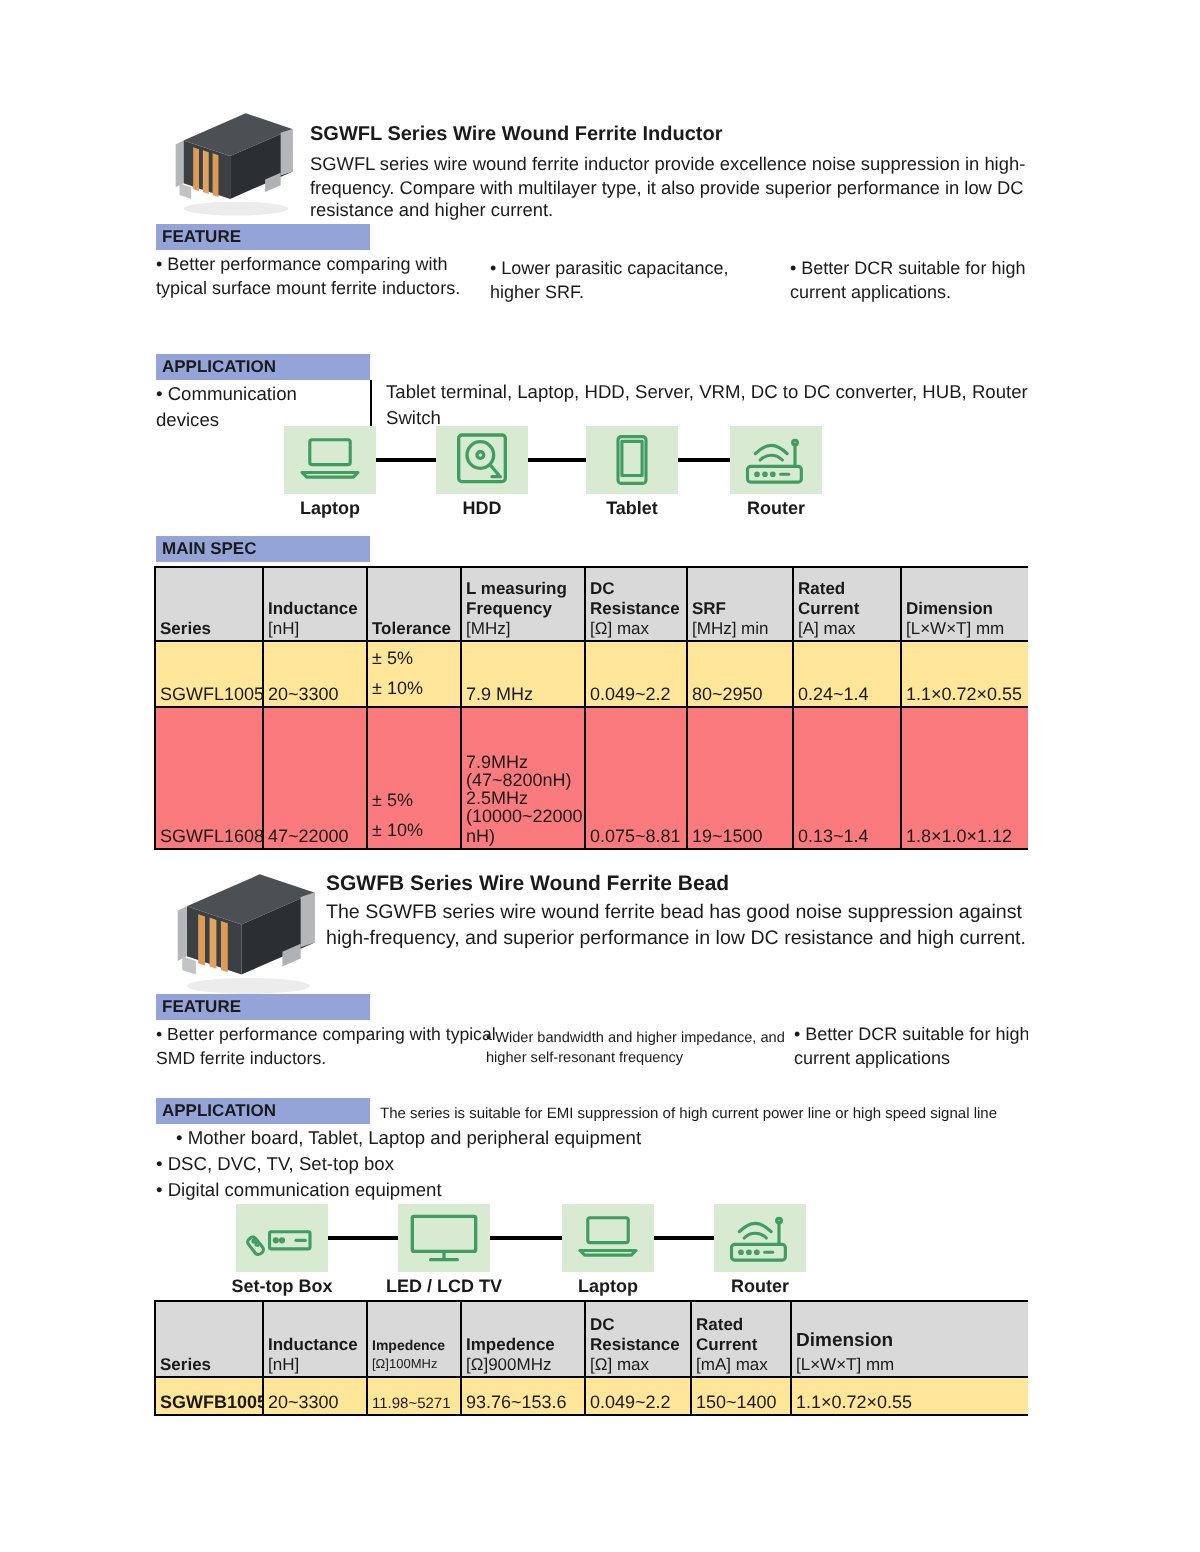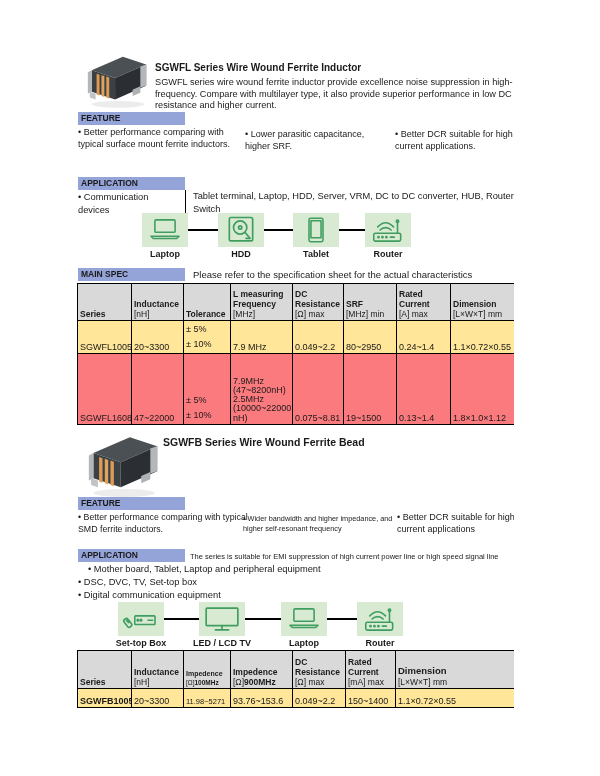--- a/index.html
+++ b/index.html
@@ -22,21 +22,21 @@
   .iconbox{position:absolute;width:46px;height:34px;background:var(--iconbg);
            display:flex;align-items:center;justify-content:center;}
   .iconbox svg{stroke:var(--icongreen);fill:none;stroke-width:2;stroke-linecap:round;stroke-linejoin:round;}
   .devlabel{position:absolute;font-weight:bold;font-size:9px;text-align:center;width:70px;}
   table.spec{position:absolute;border-collapse:collapse;table-layout:fixed;border:1.5px solid #000;}
   table.spec th,table.spec td{border:1px solid #000;padding:1px 2px;box-sizing:border-box;overflow:hidden;}
   table.spec th{background:var(--gray);text-align:left;vertical-align:bottom;font-size:8.5px;font-weight:bold;}
   table.spec td{font-size:9px;vertical-align:bottom;white-space:pre-line;}
   .ht{display:block;line-height:10px;}
   .hu{display:block;font-weight:normal;line-height:10px;}
-  .hub{font-weight:bold;}
+  .hub{font-weight:normal;}
   th.center{text-align:center;}
   th.smallhead .ht{font-size:7px;line-height:8.5px;}
   th.smallhead .hu{font-size:6.5px;line-height:8.5px;}
   td.tol{line-height:15px;}
   td.tiny{font-size:7px;line-height:9.3px;vertical-align:middle;}
   td.dim{font-size:9px;}
   td.boldcell{font-weight:bold;}
   tr.yellow td{background:var(--yellow);}
   tr.red td{background:var(--red);}
   .note{font-size:9.5px;}
@@ -110,21 +110,20 @@
         <circle cx="22" cy="27" r="0.8"></circle>
         <line x1="27" y1="27" x2="32" y2="27"></line>
     </svg>
   </div>
   <div class="devlabel" style="left:130px;top:249px">Laptop</div>
   <div class="devlabel" style="left:206px;top:249px">HDD</div>
   <div class="devlabel" style="left:281px;top:249px">Tablet</div>
   <div class="devlabel" style="left:353px;top:249px">Router</div>
 
   <div class="band" style="left:78px;top:268px">MAIN SPEC</div>
-  <div class="abs note" style="left:193px;top:269px;width:340px">Please refer to the specification sheet for the actual characteristics</div>
 
   <table class="spec" style="left:77px;top:283px;width:446px">
     <colgroup>
         <col style="width:54px">
         <col style="width:52px">
         <col style="width:47px">
         <col style="width:62px">
       <col style="width:51px">
         <col style="width:53px">
         <col style="width:54px">
@@ -202,20 +201,21 @@
     <polygon points="6,24 10,22 10,44 6,46" fill="#b3b7ba"></polygon>
     <polygon points="60,18 66,16 66,38 60,40" fill="#b3b7ba"></polygon>
     <polygon points="15,25.5 18,26.5 18,48 15,47" fill="#dd9b55"></polygon>
     <polygon points="20,27 23,28 23,49.5 20,48.5" fill="#e0a45f"></polygon>
     <polygon points="25,28.5 28,29.5 28,51 25,50" fill="#dd9b55"></polygon>
     <polygon points="8,44 14,46 14,52 8,50" fill="#c0c4c7"></polygon>
     <polygon points="52,42 60,38.5 60,45 52,48.5" fill="#aeb2b5"></polygon>
   </svg>
 
   <div class="abs h1" style="left:163px;top:436px;width:380px;font-size:10.5px">SGWFB Series Wire Wound Ferrite Bead</div>
+  <div class="abs desc" style="left:163px;top:450px;width:364px;font-size:9.8px;line-height:13px">The SGWFB series wire wound ferrite bead has good noise suppression against high-frequency, and superior performance in low DC resistance and high current.</div>
 
   <div class="band" style="left:78px;top:497px">FEATURE</div>
   <div class="abs bullet" style="left:78px;top:511px;width:172px;font-size:8.8px">• Better performance comparing with typical SMD ferrite inductors.</div>
   <div class="abs bullet small" style="left:243px;top:514px;width:160px">• Wider bandwidth and higher impedance, and higher self-resonant frequency</div>
   <div class="abs bullet" style="left:397px;top:511px;width:130px">• Better DCR suitable for high current applications</div>
 
   <div class="band" style="left:78px;top:549px">APPLICATION</div>
   <div class="abs note small" style="left:190px;top:552px;width:345px">The series is suitable for EMI suppression of high current power line or high speed signal line</div>
   <div class="abs applist" style="left:88px;top:563px;width:400px">• Mother board, Tablet, Laptop and peripheral equipment</div>
   <div class="abs applist" style="left:78px;top:576px;width:400px">• DSC, DVC, TV, Set-top box</div>

